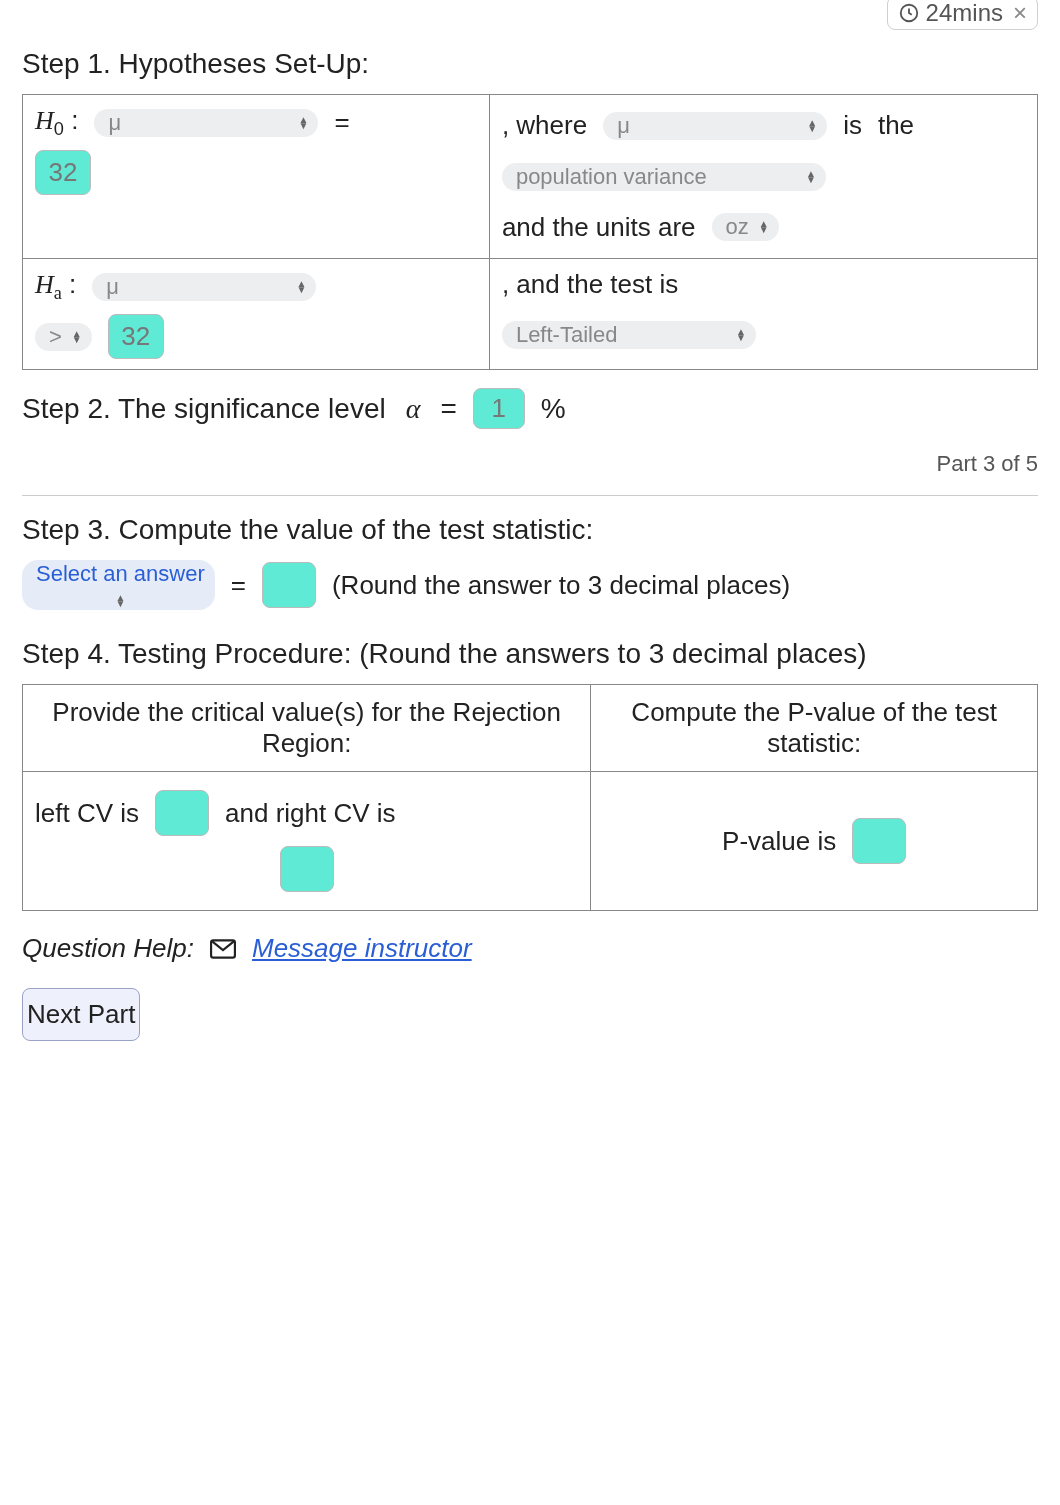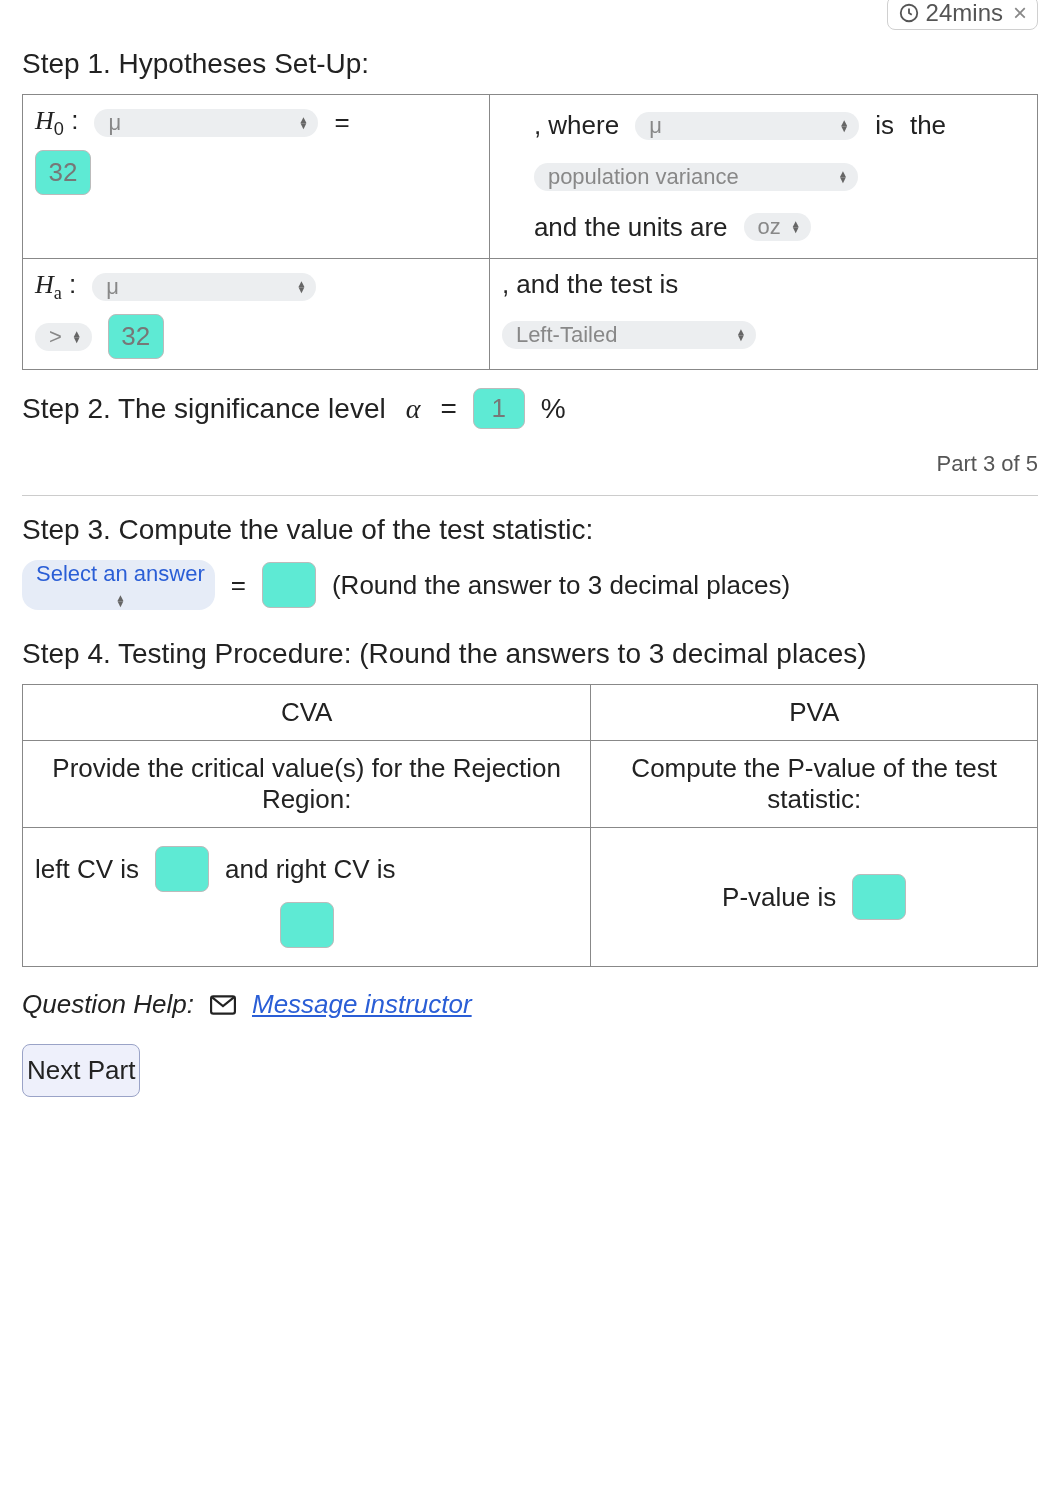--- a/index.html
+++ b/index.html
@@ -103,21 +103,21 @@
         <span>μ</span>
         <span class="chev">▲<br>▼</span>
       </span>
       <span>=</span>
     </div>
     <div style="margin-top:10px;">
       <span class="box-input">32</span>
     </div>
   </td>
   <td class="right-col">
-    <div class="row-flex" style="line-height:1.6;margin-left:32px;">
+    <div class="row-flex" style="line-height:1.6;">
       <span>, where</span>
       <span class="pill wide">
         <span>μ</span>
         <span class="chev">▲<br>▼</span>
       </span>
       <span>is</span>
       <span>the</span>
       <span class="pill xwide">
         <span>population variance</span>
         <span class="chev">▲<br>▼</span>
@@ -182,24 +182,20 @@
   </span>
   <span>=</span>
   <span class="box-input sm empty">.</span>
   <span>(Round the answer to 3 decimal places)</span>
 </div>
 
 <div class="step-title" style="margin-top:28px;">Step 4. Testing Procedure: (Round the answers to 3 decimal places)</div>
 
 <table class="proc">
 <tbody>
-      <tr>
-  <th style="width:56%;">CVA</th>
-  <th>PVA</th>
-</tr>
 <tr>
   <td>Provide the critical value(s) for the Rejection Region:</td>
   <td>Compute the P-value of the test statistic:</td>
 </tr>
 <tr>
   <td class="cell-body">
     <div class="row-flex" style="justify-content:flex-start;text-align:left;">
       <span>left CV is</span>
       <span class="box-input sm empty">.</span>
       <span>and right CV is</span>

